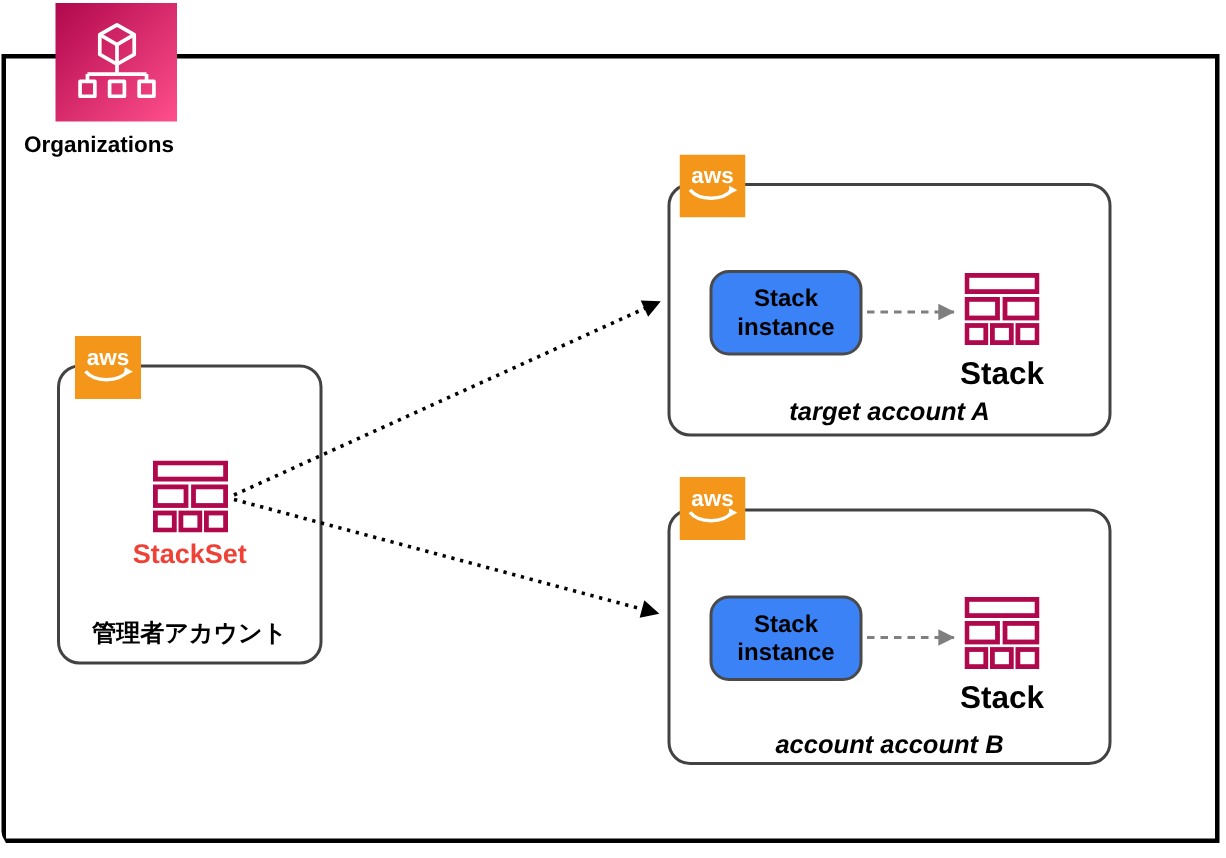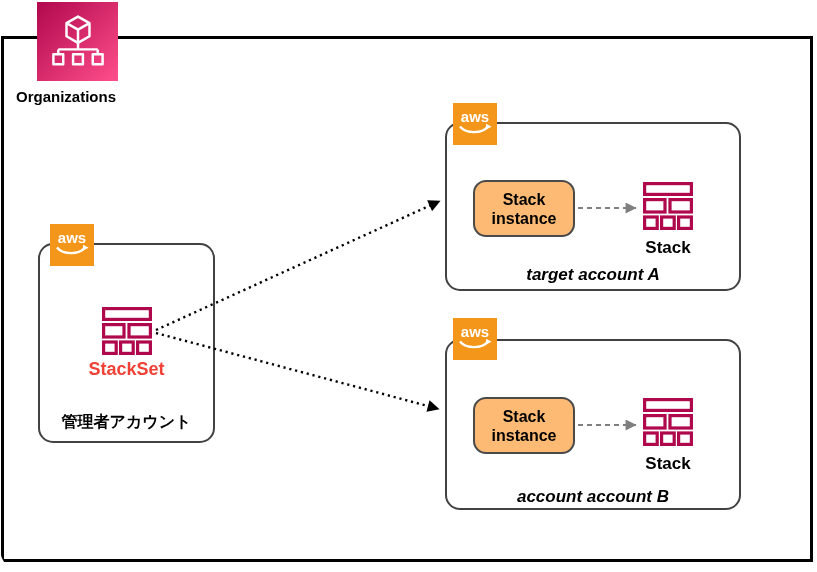--- a/index.html
+++ b/index.html
@@ -22,23 +22,23 @@
     display:flex; align-items:center; justify-content:center; z-index:2;
   }
   .aws-logo { width:44px; height:42px; z-index:3; }
   .stack-icon { width:50px; height:48px; z-index:2; }
   .lbl { font-weight:bold; color:#000; z-index:2; white-space:nowrap; }
   .lbl-center { text-align:center; }
   .org-label { left:16px; top:88px; font-size:15px; }
   .stackset-label { left:38px; width:177px; top:359px; font-size:18px; color:#EF4136; }
   .admin-label { left:38px; width:177px; top:412px; font-size:16px; }
   .target-label { width:296px; font-size:17px;font-style:italic; }
-  .stack-label { width:100px; font-size:17px; }
+  .stack-label { width:100px; font-size:21px; }
   .instance-box {
-    width:102px; height:57px; background:#fdba74; border:2px solid #4a4a4a;
+    width:102px; height:57px; background:#3b82f6; border:2px solid #4a4a4a;
     border-radius:13px; box-sizing:border-box; z-index:2;
     display:flex; align-items:center; justify-content:center; text-align:center;
     font-weight:bold; font-size:16px; line-height:19px; color:#000;
   }
   .overlay { left:0; top:0; z-index:4; pointer-events:none; }
 </style>
 </head>
 <body>
 
 <div class="page">

